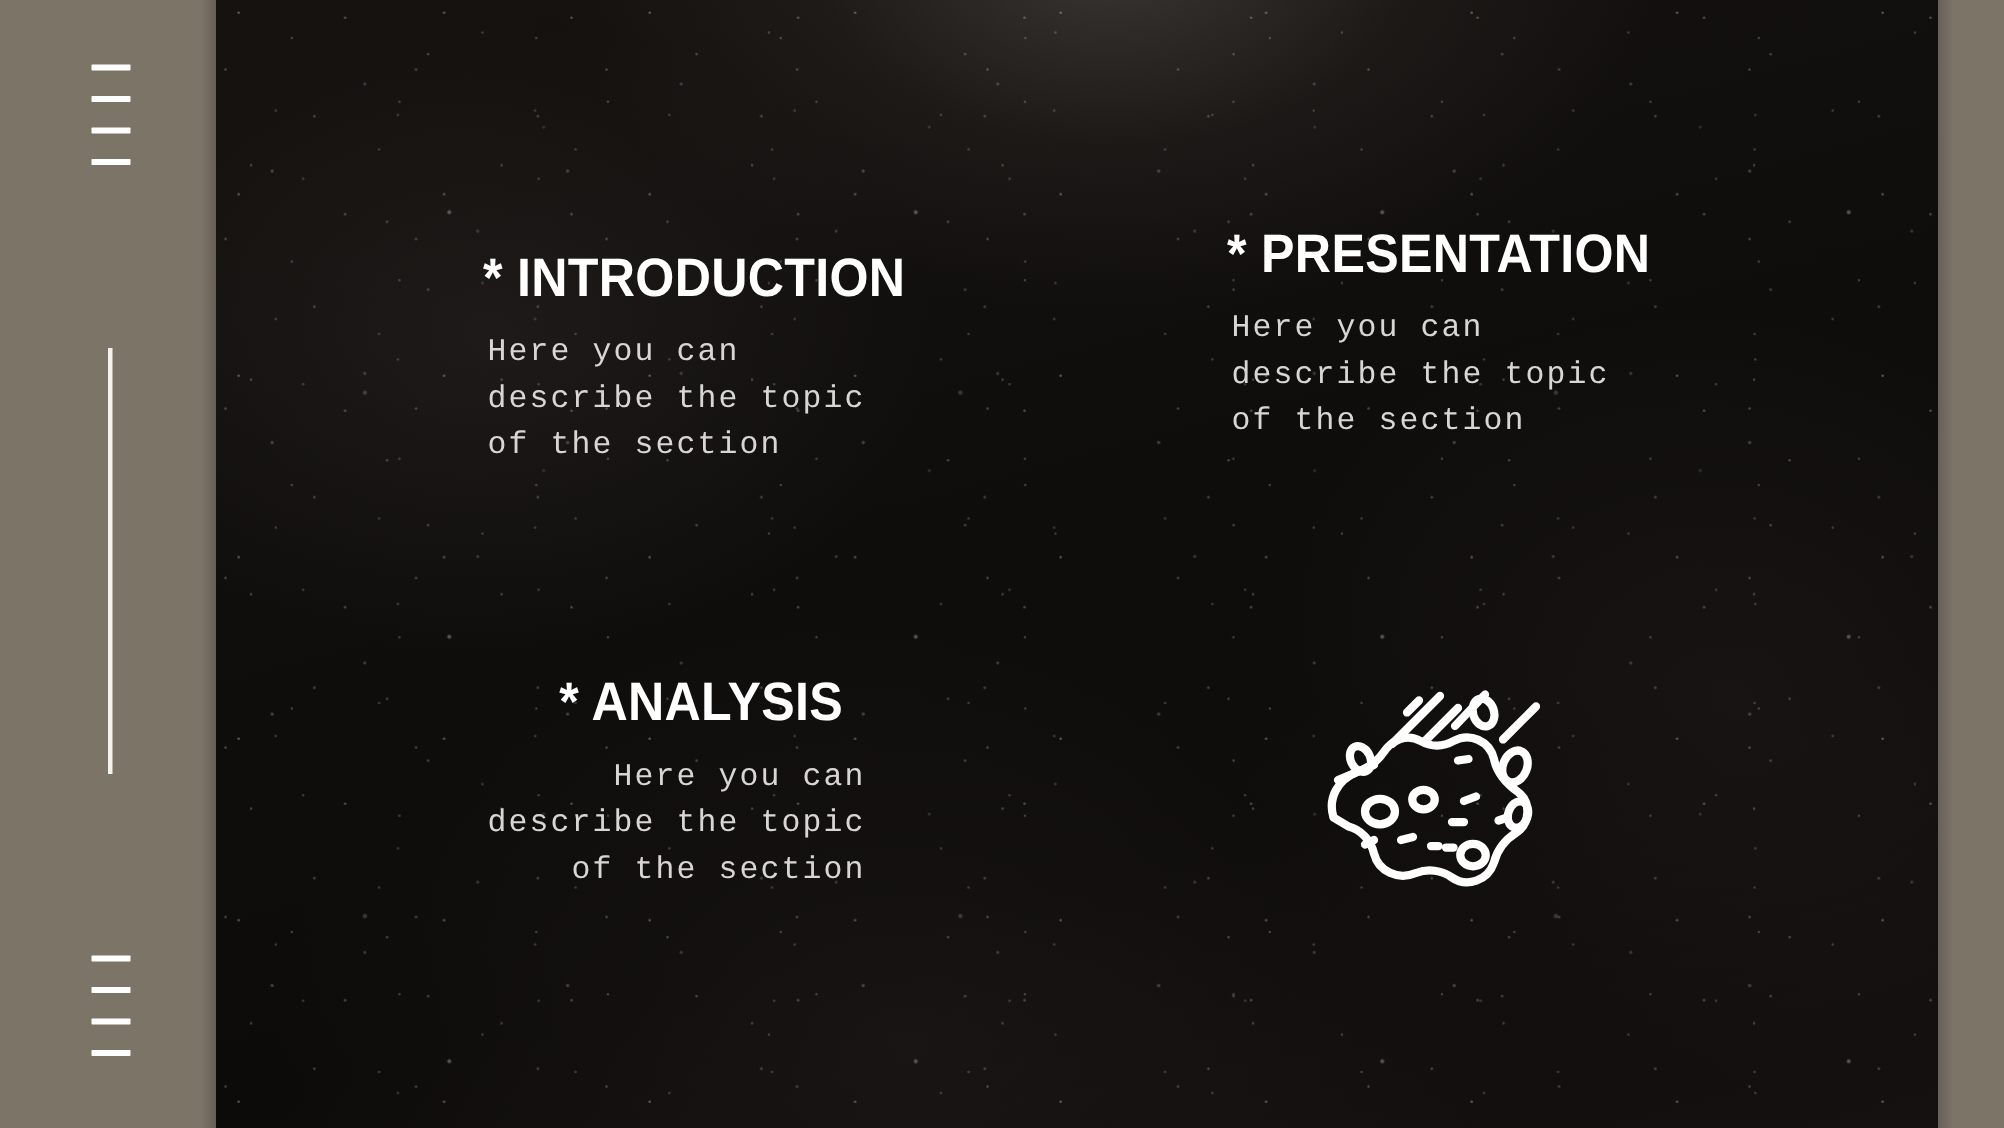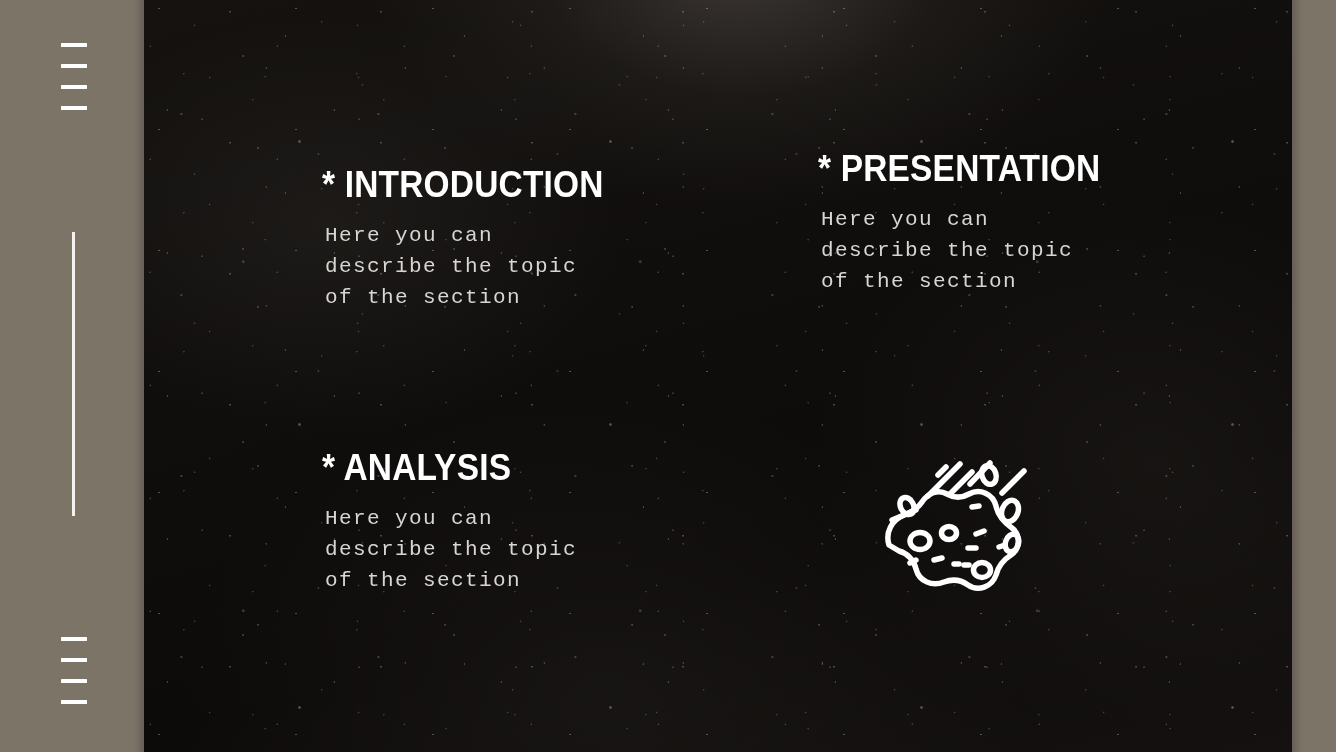--- a/index.html
+++ b/index.html
@@ -175,21 +175,21 @@
     font-family: "Liberation Mono", "DejaVu Sans Mono", monospace;
     font-size: 21px;
     line-height: 31px;
     letter-spacing: 1.4px;
     white-space: pre-line;
     margin: 3px;
   }
 
   #block-introduction { left: 322px; top: 164px; }
   #block-presentation { left: 818px; top: 148px; }
-  #block-analysis     { left: 322px; top: 447px; }
+  #block-analysis     { left: 322px; top: 447px; text-align: right; }
 
   
   .asteroid-icon {
     position: absolute;
     left: 872px;
     top: 448px;
     width: 170px;
     height: 150px;
     z-index: 3;
   }

